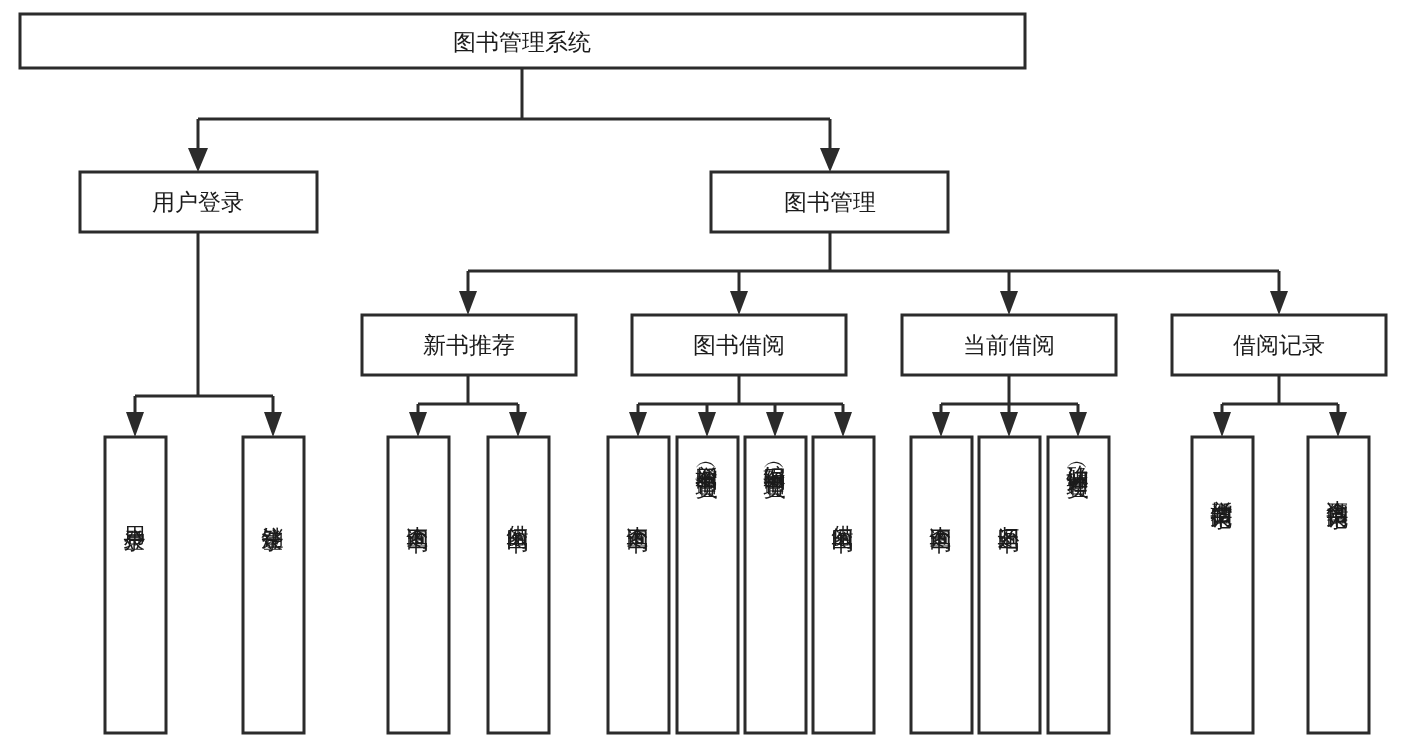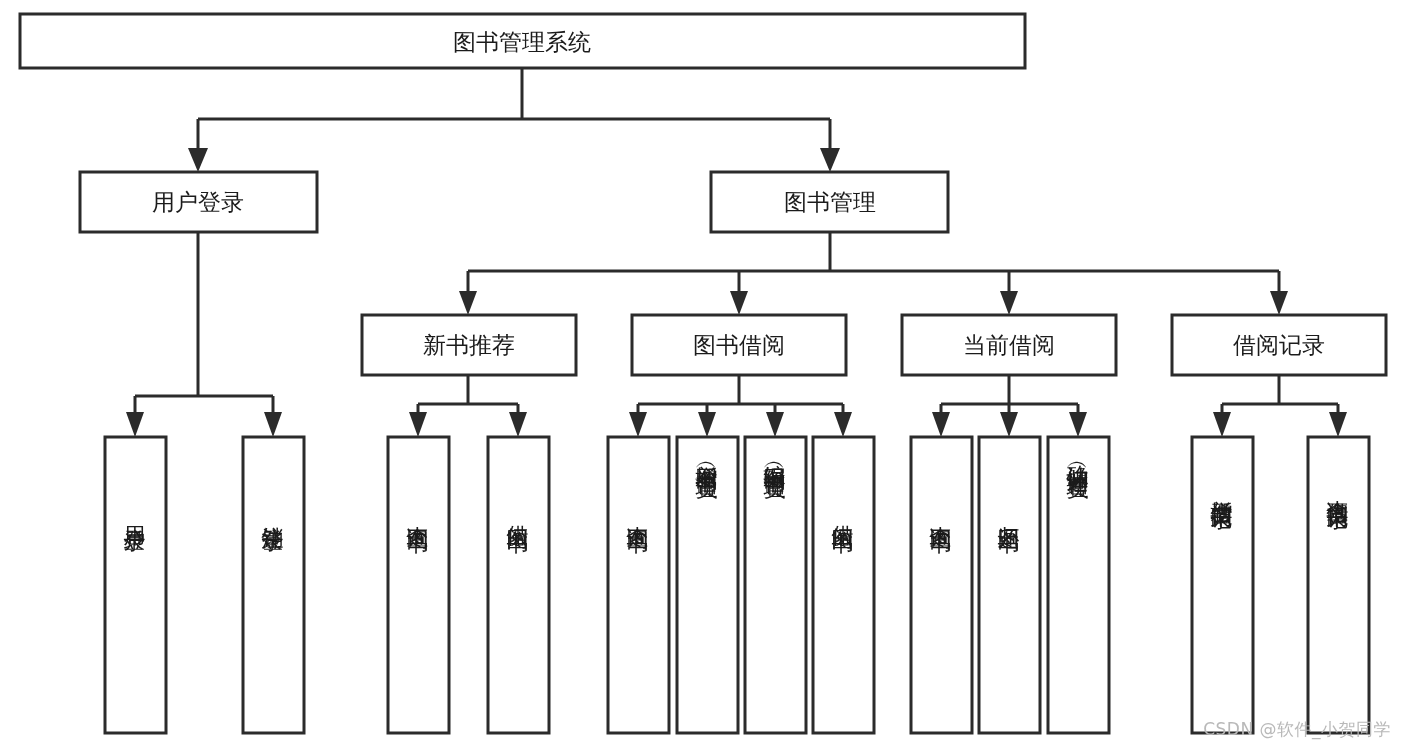--- a/index.html
+++ b/index.html
@@ -243,14 +243,13 @@
       <text class="leaf-label-v" x="1222" y="482" text-anchor="start">新增借阅记录</text>
     </g>
 
     <g>
       <rect class="node-box" x="1308" y="437" width="61" height="296"></rect>
       <text class="leaf-label-v" x="1338" y="482" text-anchor="start">查询借阅记录</text>
     </g>
 
   </svg>
 
-  <div class="watermark">CSDN @软件_小贺同学</div>
 </div>
 
 </body></html>

